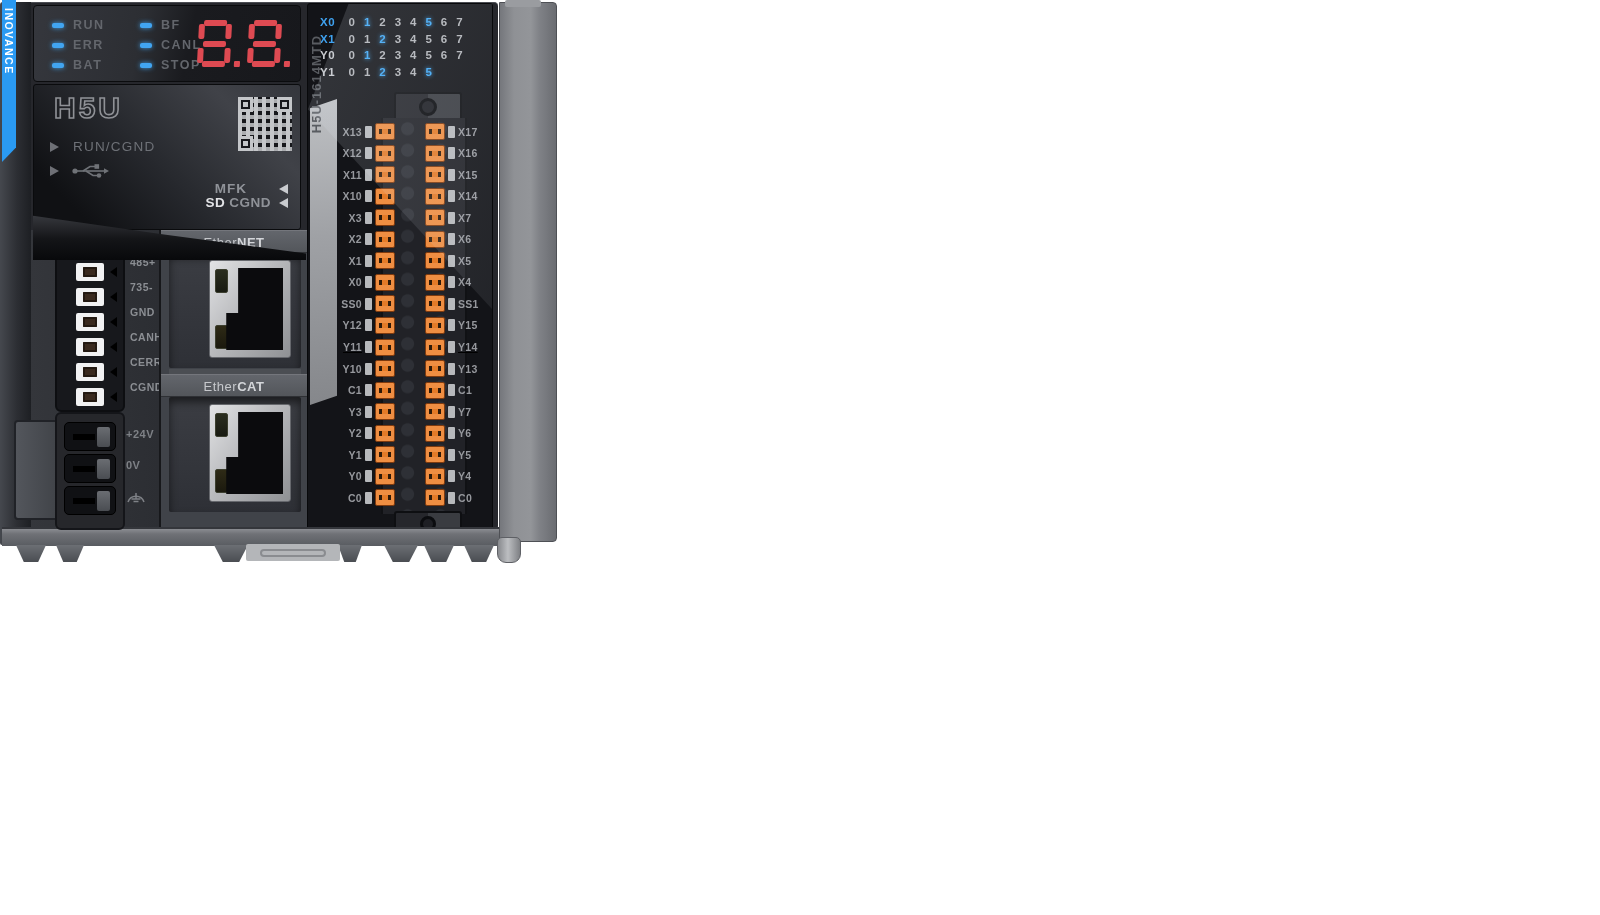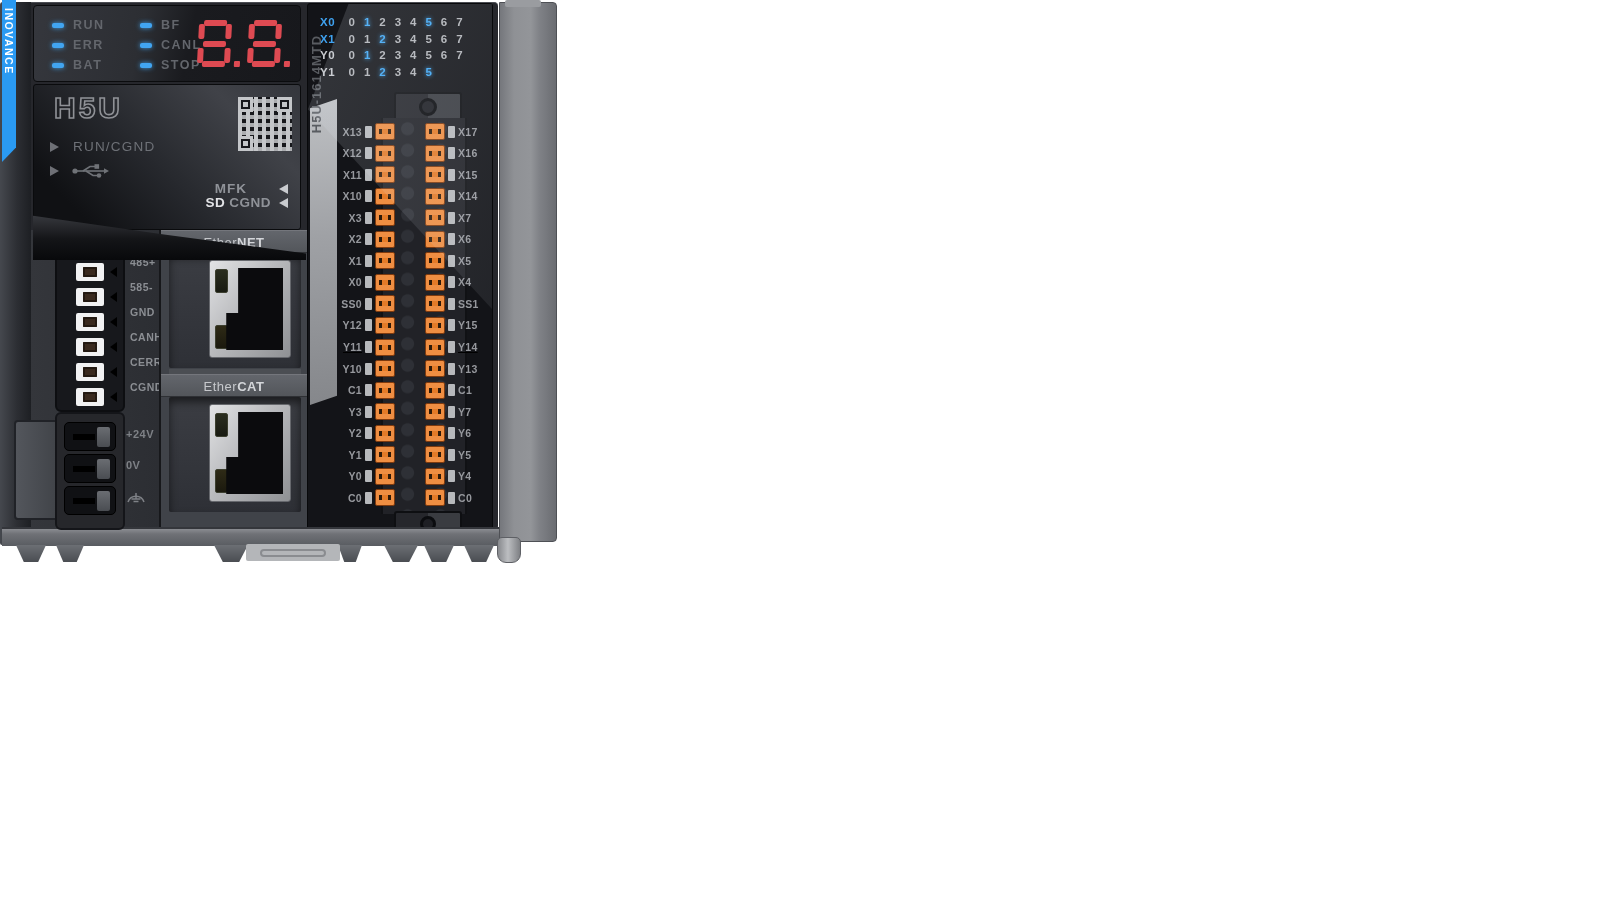--- a/index.html
+++ b/index.html
@@ -313,21 +313,21 @@
             </div>
           </div>
           <div class="comm-term">
             <div class="plate">
               <i class="screw"></i>
             </div>
           </div>
         </div>
       <div class="comm-labels" id="comm-labels">
           <div class="comm-label">485+</div>
-          <div class="comm-label">585-</div>
+          <div class="comm-label">735-</div>
           <div class="comm-label">GND</div>
           <div class="comm-label">CANH</div>
           <div class="comm-label">CERR</div>
           <div class="comm-label">CGND</div>
         </div>
     </div>
     <div class="power-flap"></div>
     <div class="power-block" id="power-block">
         <div class="pow-term"></div>
         <div class="pow-term"></div>

